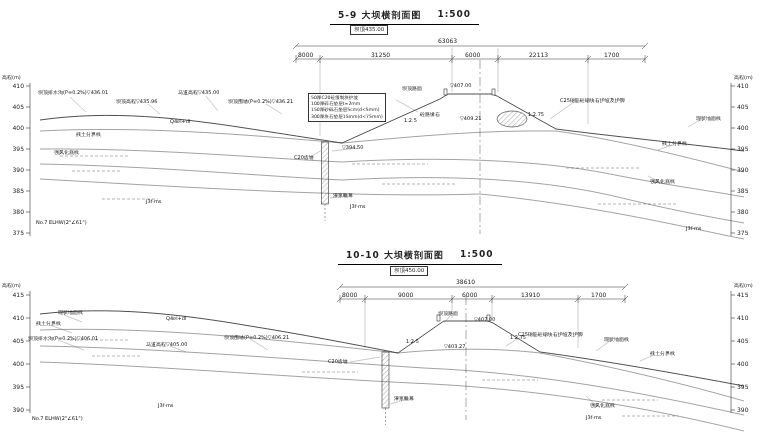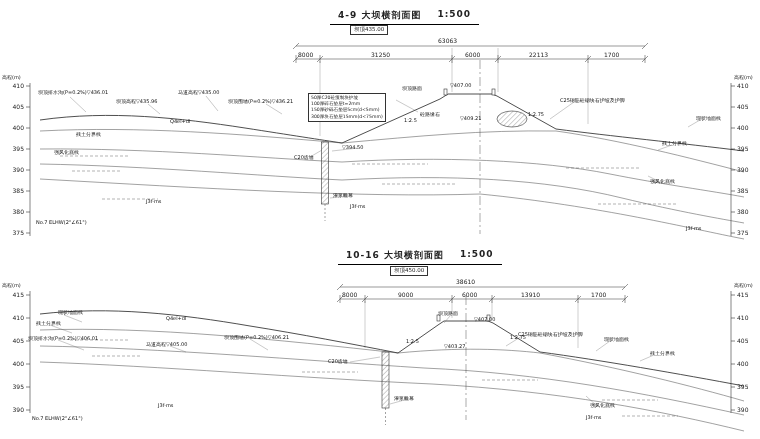--- a/index.html
+++ b/index.html
@@ -87,21 +87,21 @@
         <rect x="487" y="315" width="3" height="6"></rect>
     </g>
 
     <g stroke="#666" fill="none" stroke-width="0.35">
       <path d="M70,97 L86,112 M148,104 L160,114 M206,96 L218,111 M266,104 L282,114 M396,100 L418,112 M574,102 L550,119 M358,148 L332,151 M310,157 L322,150 M700,120 L688,127 M672,145 L658,150 M662,183 L648,176 M348,196 L330,198"></path>
       <path d="M64,315 L82,322 M50,325 L72,333 M58,340 L84,350 M170,346 L186,352 M250,339 L268,350 M450,316 L444,323 M522,336 L506,346 M350,362 L380,357 M610,341 L596,351 M654,355 L640,361 M598,407 L586,396 M408,399 L390,404"></path>
     </g>
   </svg>
 
   <div class="title" style="left:330px;top:9px">
-    <span>4-9 大坝横剖面图</span>
+    <span>5-9 大坝横剖面图</span>
     <span>1:500</span>
   </div>
 
   <div class="crest-box" style="left:350px;top:25px">坝顶435.00</div>
   <div class="dim" style="left:438px;top:38px">63063</div>
   <div class="dim" style="left:298px;top:52px">8000</div>
   <div class="dim" style="left:371px;top:52px">31250</div>
   <div class="dim" style="left:465px;top:52px">6000</div>
   <div class="dim" style="left:529px;top:52px">22113</div>
   <div class="dim" style="left:604px;top:52px">1700</div>
@@ -153,21 +153,21 @@
   <div class="ann" style="left:294px;top:155px">C20齿墙</div>
   <div class="ann" style="left:333px;top:193px">灌浆帷幕</div>
   <div class="ann" style="left:146px;top:199px">J3f-ms</div>
   <div class="ann" style="left:350px;top:204px">J3f-ms</div>
   <div class="ann" style="left:686px;top:226px">J3f-ms</div>
   <div class="ann" style="left:36px;top:220px">No.7 ELHW(2°∠61°)</div>
   <div class="ann" style="left:404px;top:118px">1:2.5</div>
   <div class="ann" style="left:528px;top:112px">1:2.75</div>
 
   <div class="title" style="left:338px;top:249px">
-    <span>10-16 大坝横剖面图</span>
+    <span>10-10 大坝横剖面图</span>
     <span>1:500</span>
   </div>
 
   <div class="crest-box" style="left:390px;top:266px">坝顶450.00</div>
   <div class="dim" style="left:456px;top:279px">38610</div>
   <div class="dim" style="left:342px;top:292px">8000</div>
   <div class="dim" style="left:398px;top:292px">9000</div>
   <div class="dim" style="left:462px;top:292px">6000</div>
   <div class="dim" style="left:521px;top:292px">13910</div>
   <div class="dim" style="left:591px;top:292px">1700</div>

